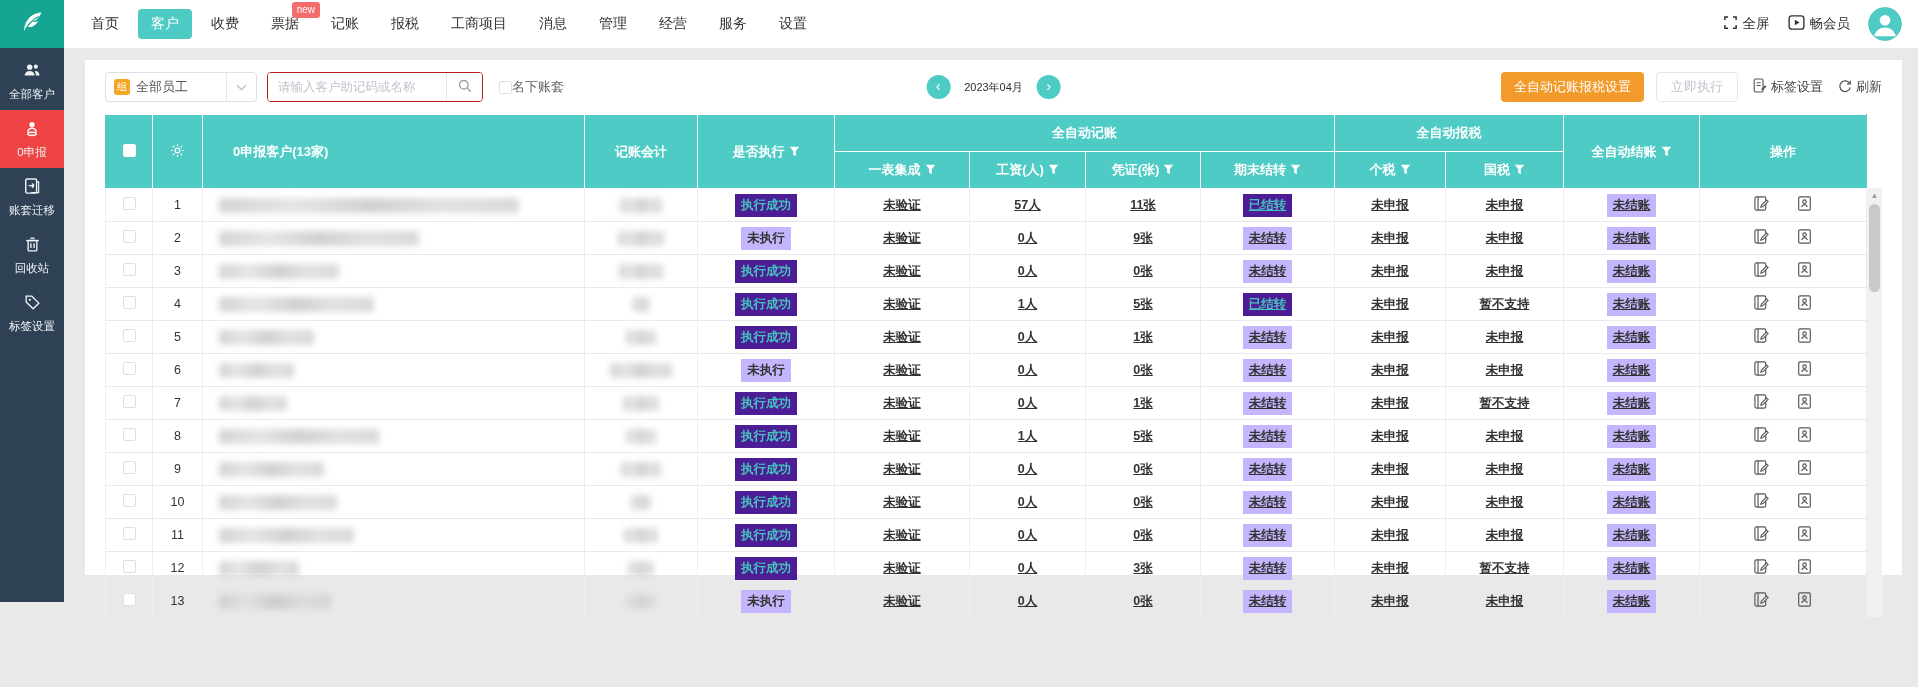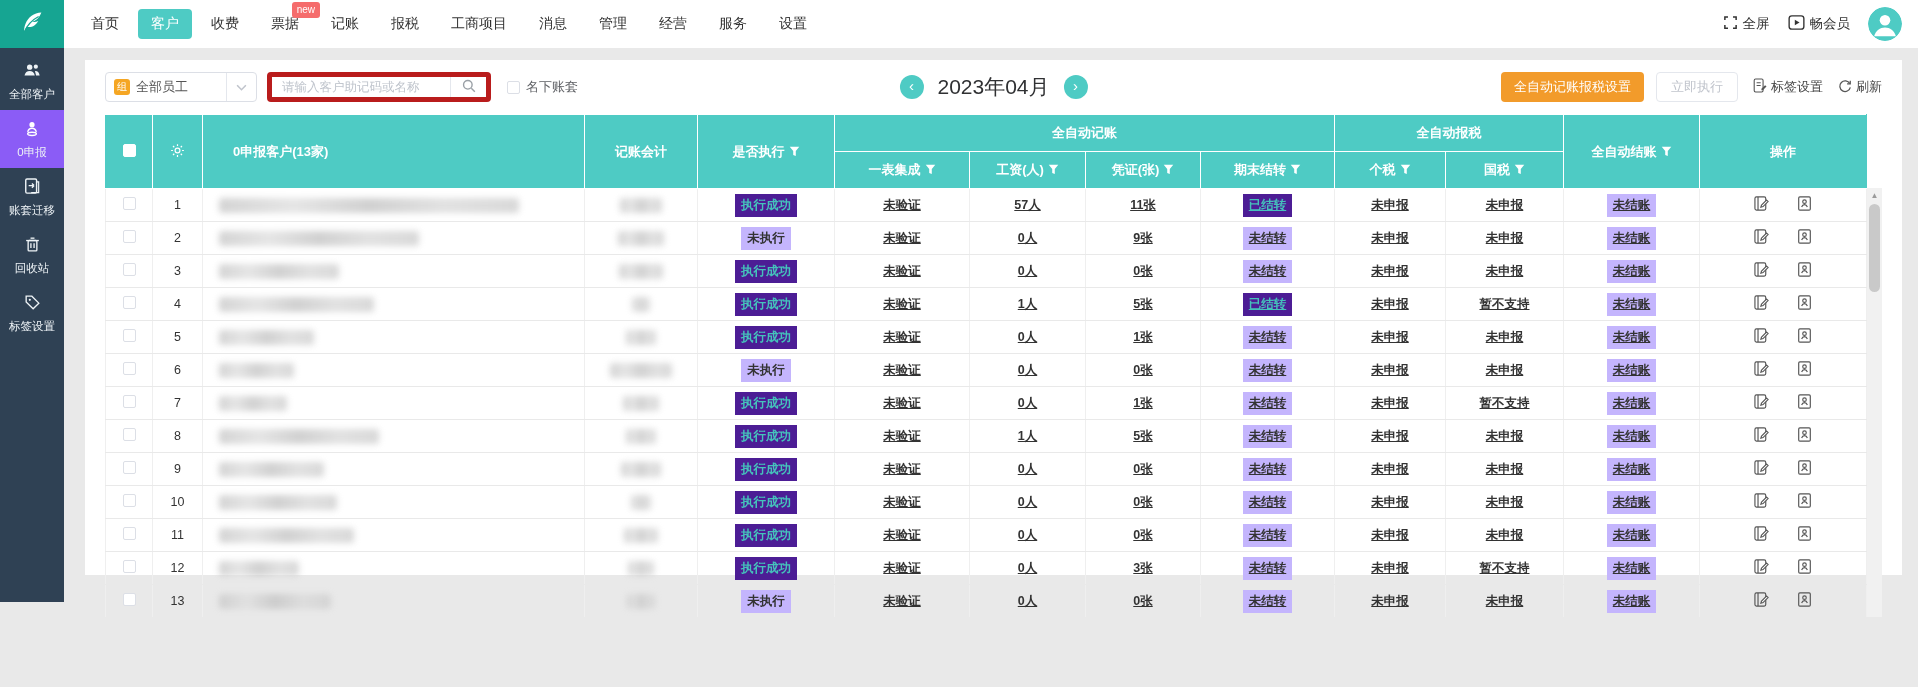--- a/index.html
+++ b/index.html
@@ -14,39 +14,39 @@
   .nav-item.active { background:#4ecbc4; color:#fff; }
   .nav-badge { position:absolute; top:-7px; right:-8px; background:#f56c6c; color:#fff; font-size:10px; line-height:1; padding:3px 5px; border-radius:3px; }
   .nav-right { margin-left:auto; display:flex; align-items:center; gap:18px; padding-right:16px; }
   .nav-tool { display:flex; align-items:center; gap:5px; font-size:13.5px; color:#333; cursor:pointer; }
   .avatar { width:34px; height:34px; border-radius:50%; overflow:hidden; cursor:pointer; }
 
   
   .page-body { display:flex; height:554px; }
   .sidebar { width:64px; background:#2f4154; flex:none; padding-top:4px; }
   .side-item { height:58px; display:flex; flex-direction:column; align-items:center; justify-content:center; gap:5px; color:#eef3f6; font-size:11.5px; cursor:pointer; }
-  .side-item.active { background:#8b5cf6; }
+  .side-item.active { background:#ef4444; }
   .main { flex:1; padding:12px 16px 27px 21px; }
   .panel { background:#fff; height:100%; padding:12px 20px 0 20px; position:relative; }
 
   
   .toolbar { display:flex; align-items:center; height:30px; position:relative; }
   .select-box { display:flex; align-items:center; height:30px; width:152px; border:1px solid #dcdfe6; border-radius:4px; background:#fff; cursor:pointer; }
   .select-box .grp-badge { width:16px; height:16px; margin:0 6px 0 8px; background:#f5a623; color:#fff; font-size:10px; border-radius:3px; display:flex; align-items:center; justify-content:center; }
   .select-box .sel-val { flex:1; color:#555; font-size:13px; }
   .select-box .chev { width:30px; height:100%; border-left:1px solid #e4e7ed; display:flex; align-items:center; justify-content:center; }
-  .search-group { display:flex; margin-left:10px; height:30px; border:5px solid #b91c1c; border-radius:4px; overflow:hidden; background:#fff; }
+  .search-group { display:flex; margin-left:10px; height:30px; border:1px solid #b91c1c; border-radius:4px; overflow:hidden; background:#fff; }
   .search-group input { border:none; outline:none; width:178px; padding:0 10px; font-size:12.5px; color:#333; font-family:inherit; }
   .search-group input::placeholder { color:#bfc4cc; }
   .search-btn { width:36px; border-left:1px solid #e4e7ed; display:flex; align-items:center; justify-content:center; cursor:pointer; background:#fff; }
-  .scope { display:flex; align-items:center; gap:6px; margin-left:16px; color:#606266; font-size:13px; cursor:pointer; }
+  .scope { display:flex; align-items:center; margin-left:16px; color:#606266; font-size:13px; cursor:pointer; }
   .cb { display:inline-block; width:13px; height:13px; border:1px solid #dcdfe6; border-radius:2px; background:#fff; }
   .period-nav { position:absolute; left:50%; transform:translateX(-50%); display:flex; align-items:center; gap:14px; }
   .pn-arrow { width:24px; height:24px; border-radius:50%; background:#4ecbc4; color:#fff; font-size:15px; line-height:22px; text-align:center; cursor:pointer; user-select:none; }
-  .pn-label { font-size:21px; color:#303133; font-weight:500;text-align:center; }
+  .pn-label { font-size:11px; color:#303133; font-weight:500;text-align:center; }
   .tb-right { margin-left:auto; display:flex; align-items:center; }
   .btn-orange { background:#f29b2b; color:#fff; border:none; height:30px; padding:0 13px; border-radius:4px; font-size:13px; cursor:pointer; font-family:inherit; }
   .btn-plain { background:#fff; color:#c0c4cc; border:1px solid #e4e7ed; height:30px; padding:0 14px; border-radius:4px; font-size:13px; margin-left:12px; cursor:pointer; font-family:inherit; }
   .tb-link { display:flex; align-items:center; gap:4px; margin-left:15px; font-size:13px; color:#444; cursor:pointer; }
 
   
   .table-wrap { margin-top:12px; position:relative; width:1777px; }
   table { border-collapse:collapse; table-layout:fixed; width:1761px; }
   thead th { background:#4ecbc4; color:#fff; font-size:13px; font-weight:bold; border:1px solid #fff; height:37px; text-align:center; }
   thead tr:first-child th:first-child { border-left-color:#4ecbc4; }

